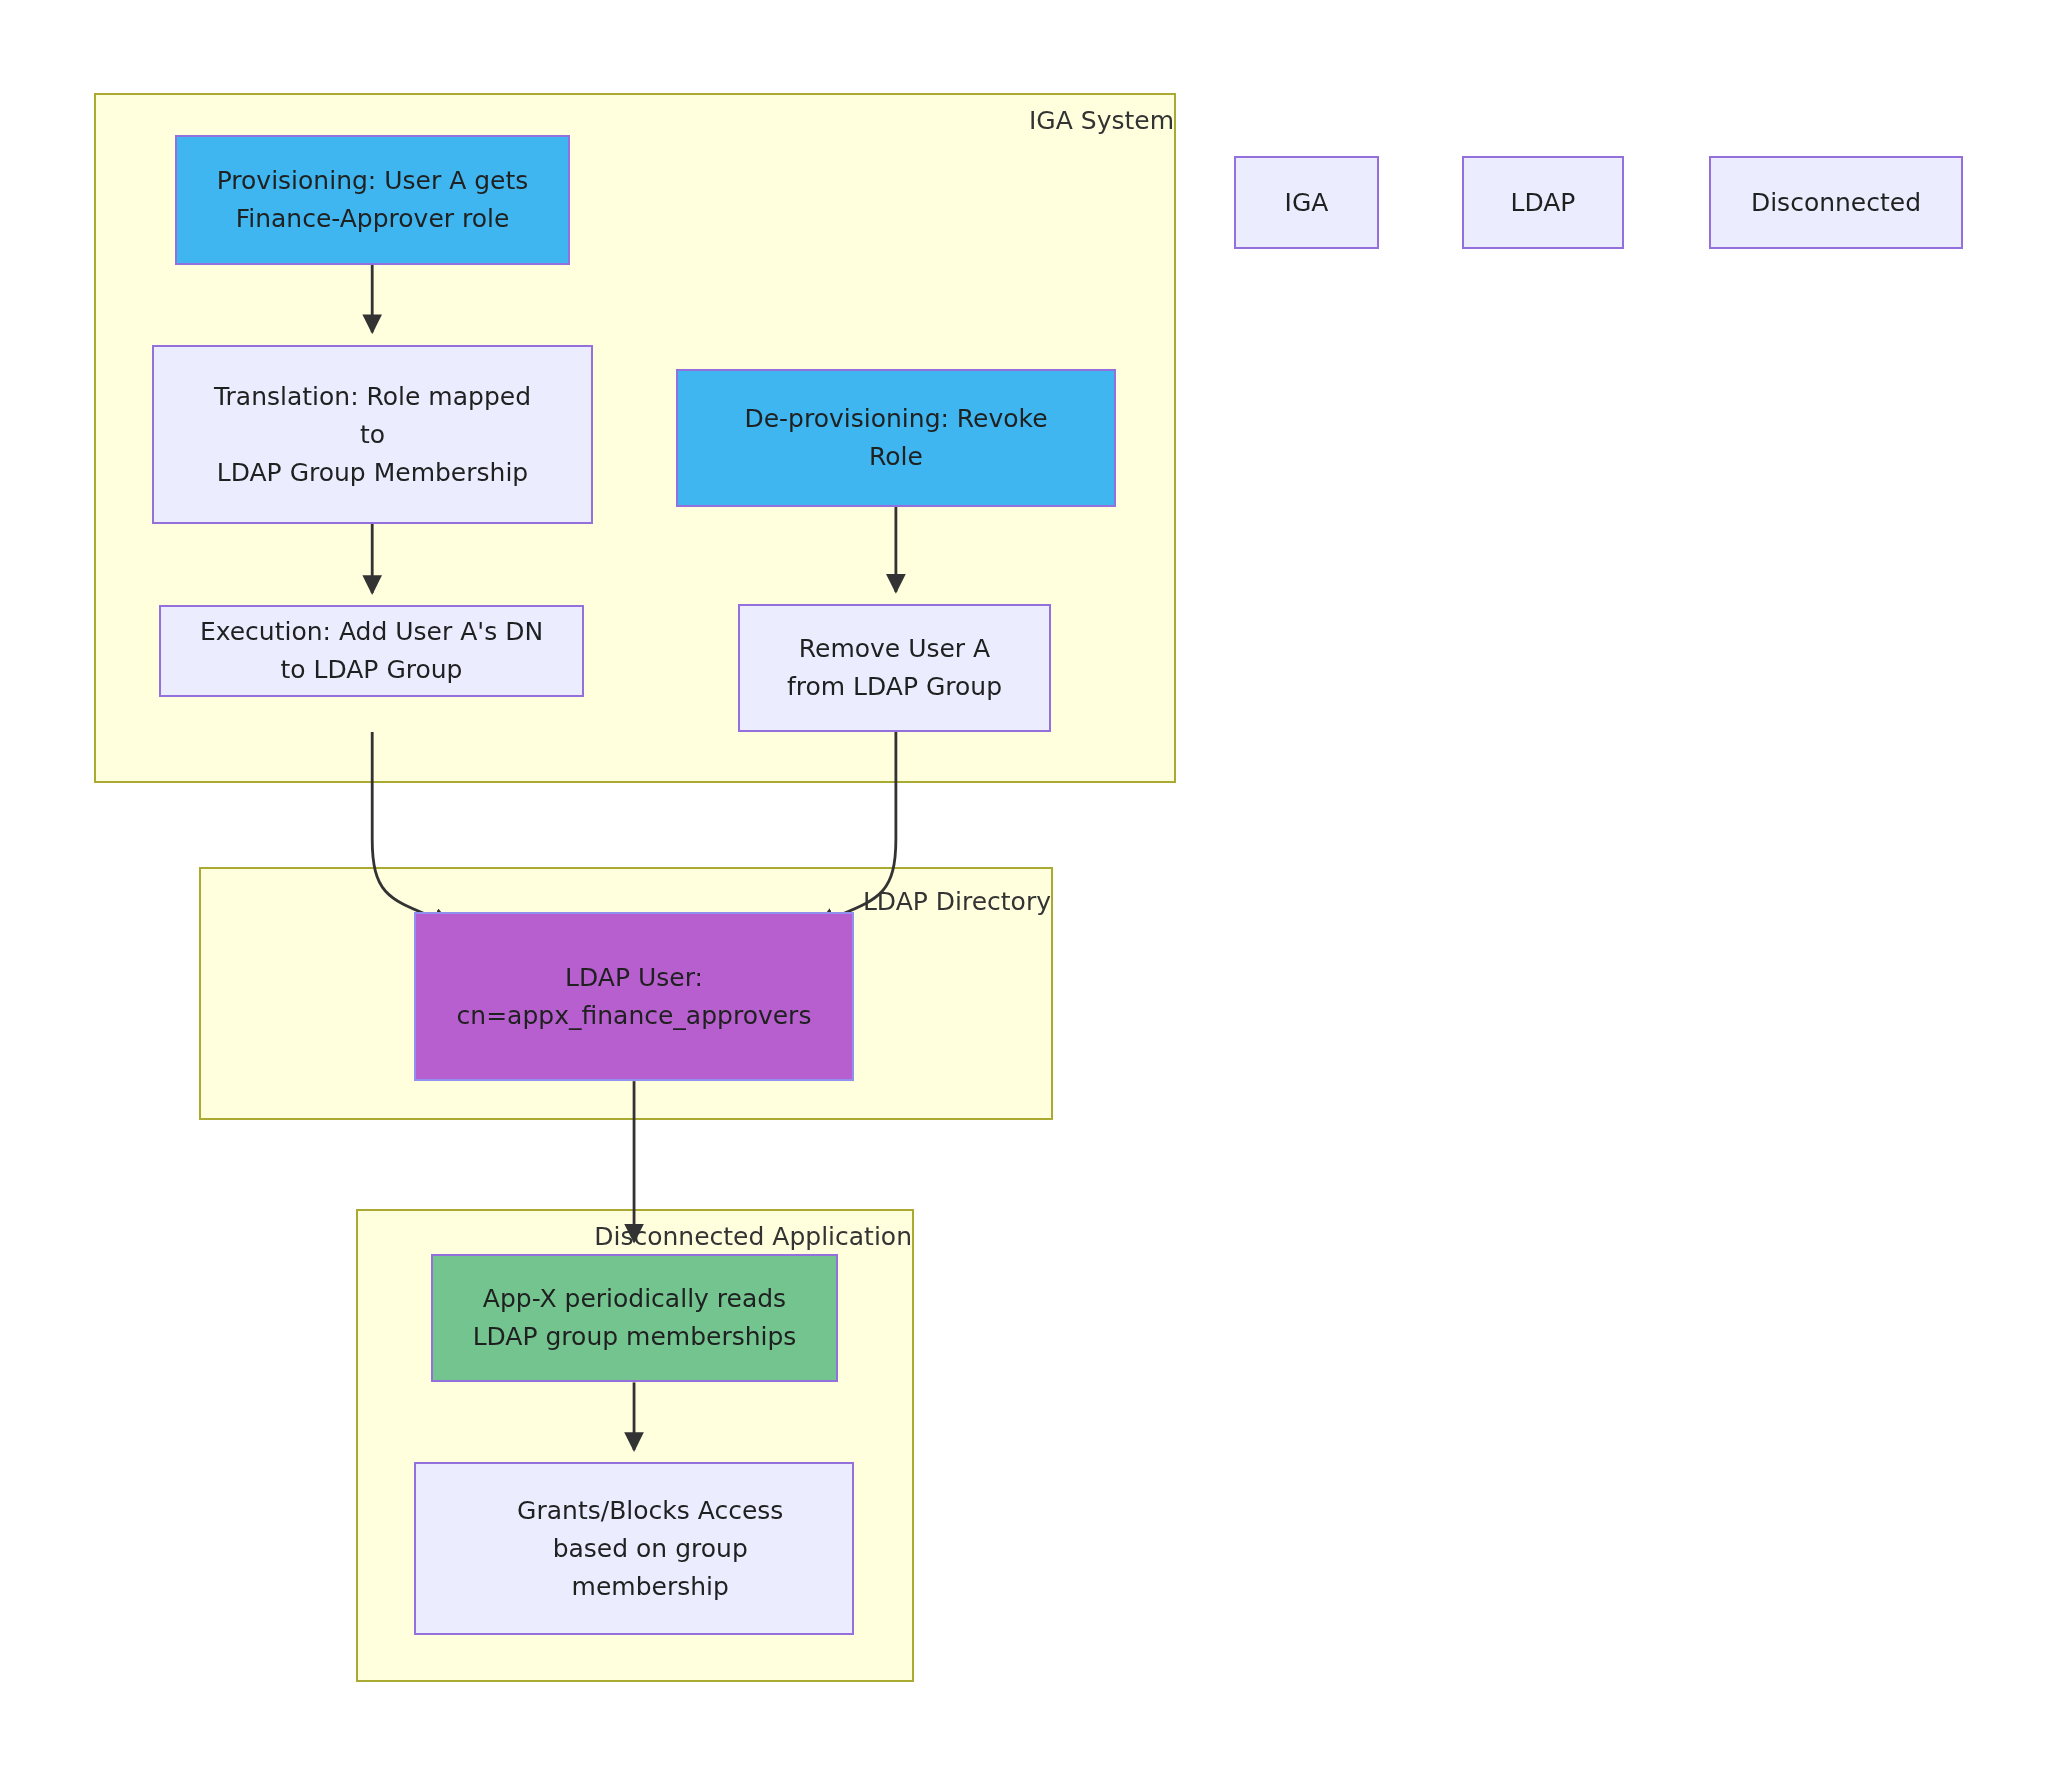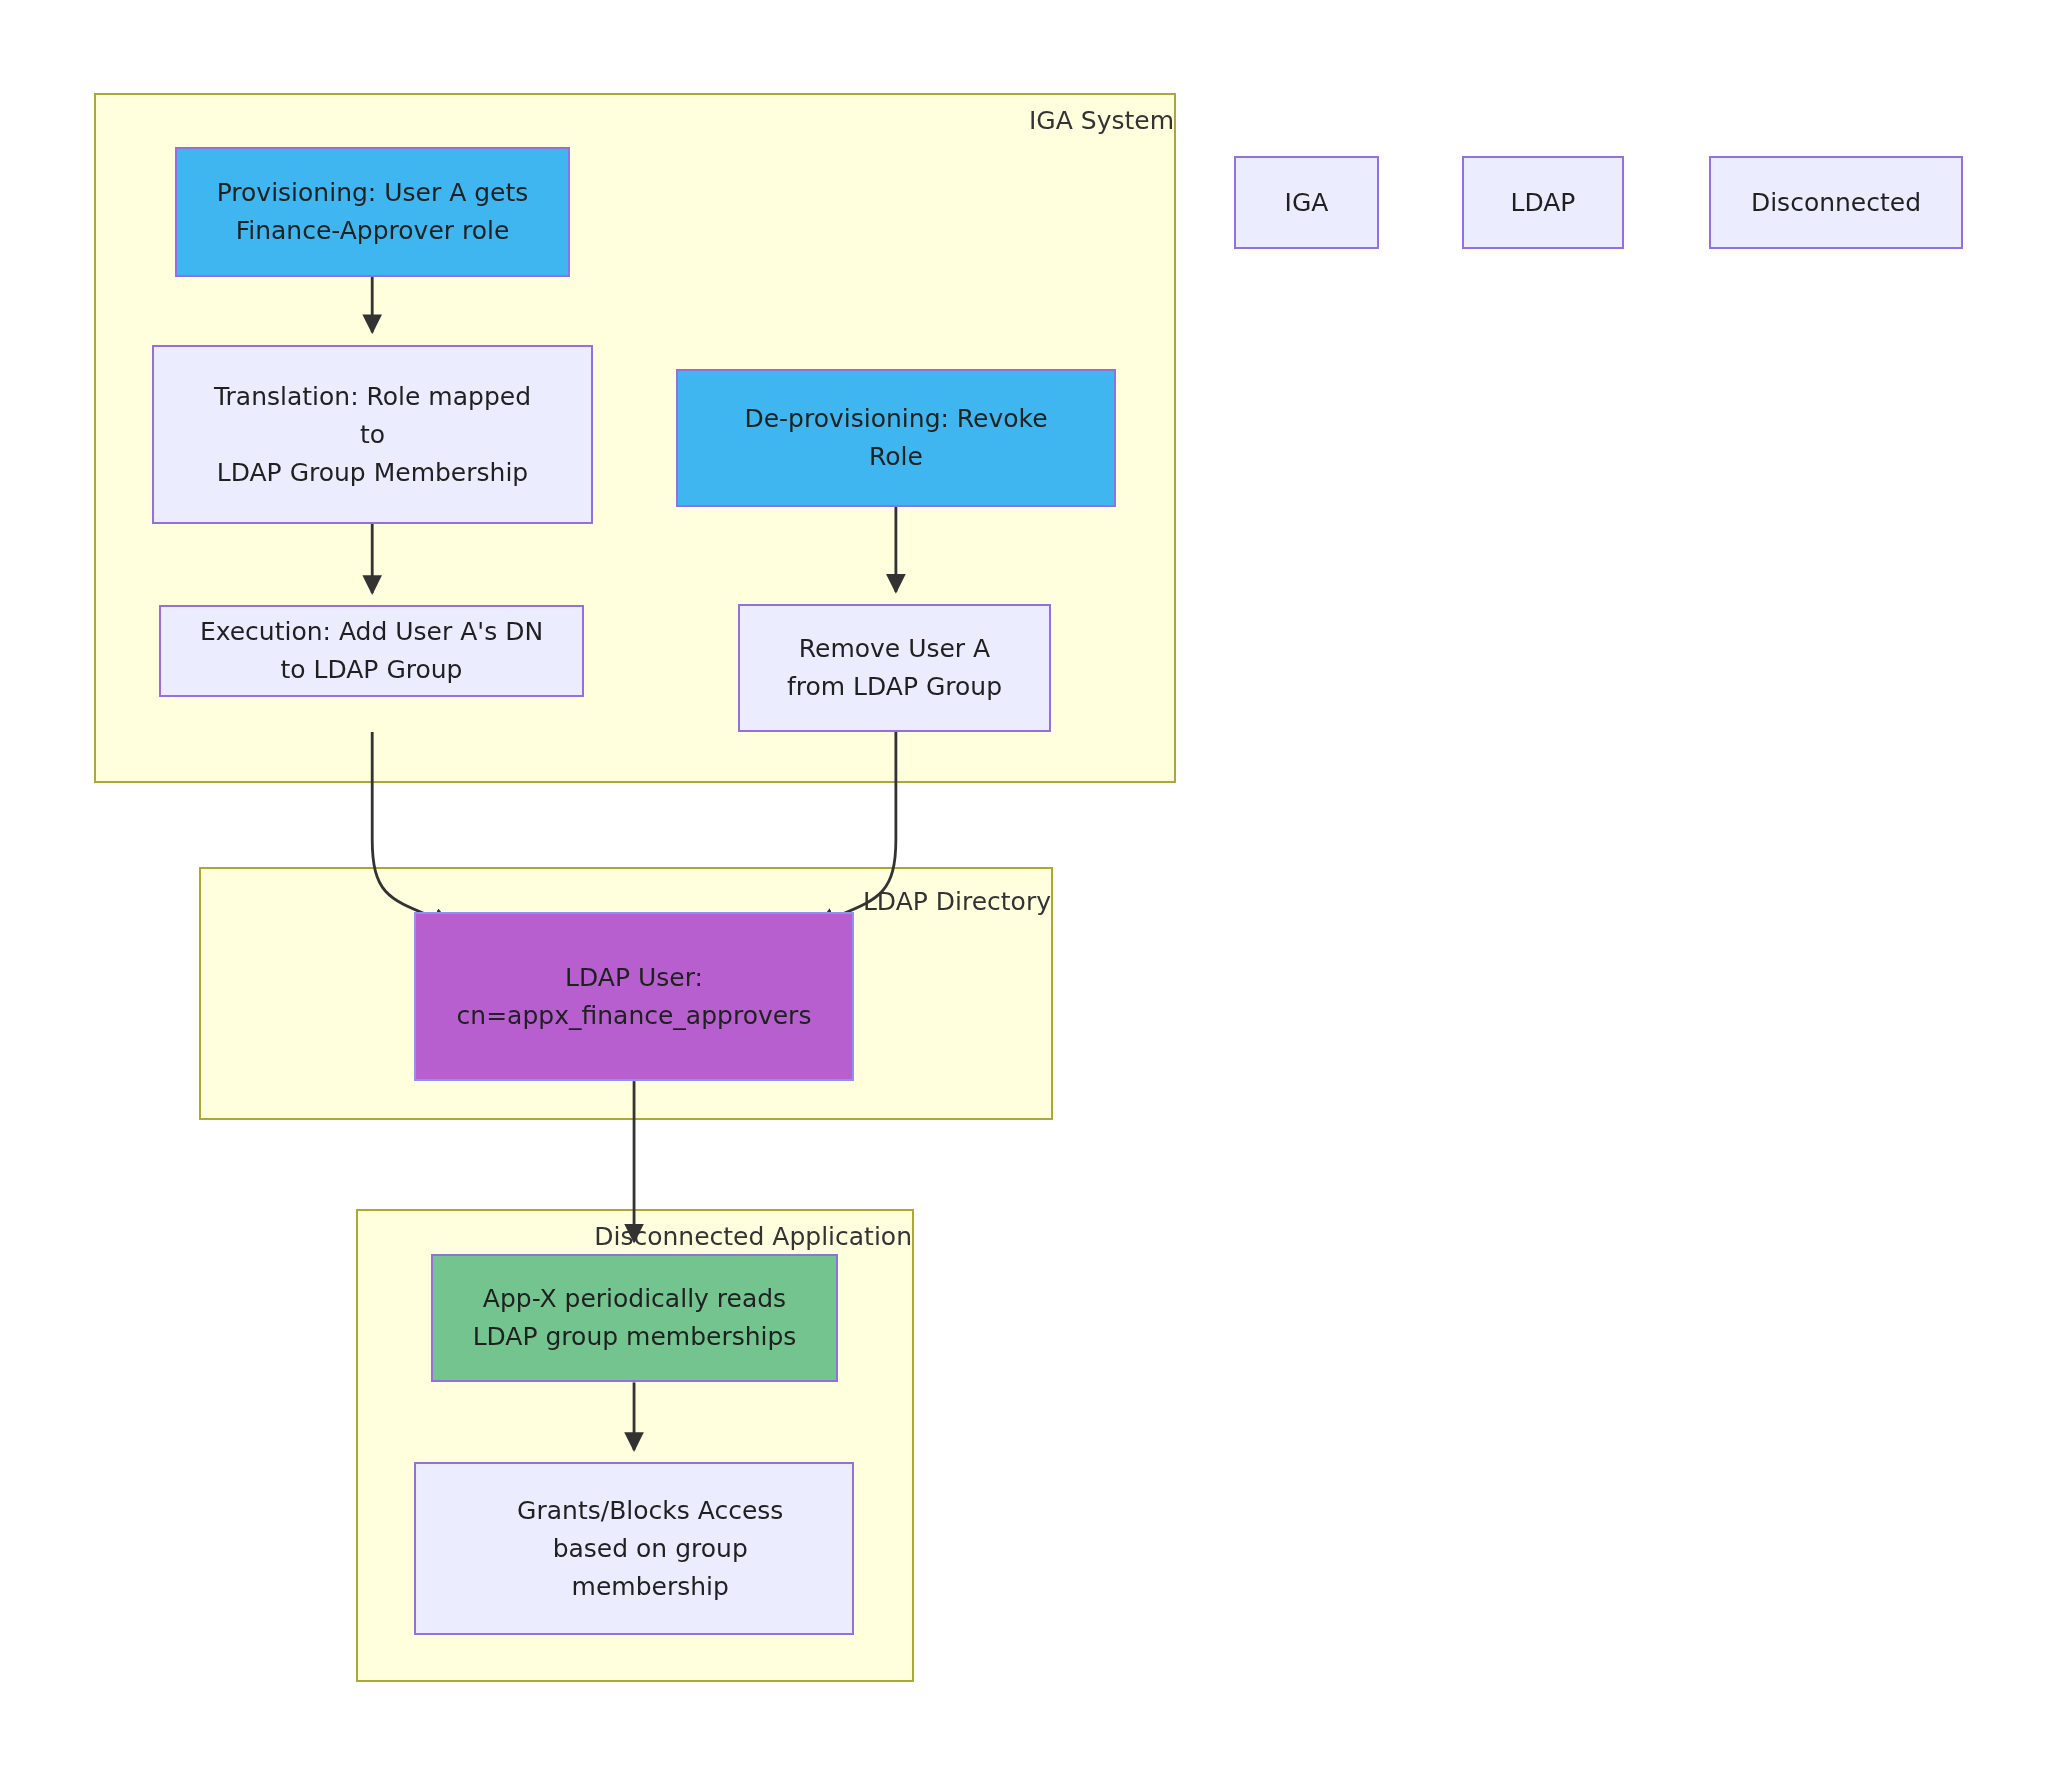--- a/index.html
+++ b/index.html
@@ -90,21 +90,21 @@
 
     <path d="M 661,1300 L 661,1490 C 661,1600 700,1598 800,1642" stroke="#333333" stroke-width="5" fill="none" marker-end="url(#arrow)"></path>
 
     <path d="M 1591,1300 L 1591,1490 C 1591,1600 1550,1598 1452,1642" stroke="#333333" stroke-width="5" fill="none" marker-end="url(#arrow)"></path>
 
     <path d="M 1126,1920 L 1126,2205" stroke="#333333" stroke-width="5" fill="none" marker-end="url(#arrow)"></path>
 
     <path d="M 1126,2455 L 1126,2575" stroke="#333333" stroke-width="5" fill="none" marker-end="url(#arrow)"></path>
   </svg>
 
-  <div class="node n-iga" style="left:175px;top:135px;width:395px;height:130px;margin-top:12px;">Provisioning: User A gets
+  <div class="node n-iga" style="left:175px;top:135px;width:395px;height:130px;">Provisioning: User A gets
 Finance-Approver role</div>
 
   <div class="node n-default" style="left:152px;top:345px;width:441px;height:179px;">Translation: Role mapped
 to
 LDAP Group Membership</div>
 
   <div class="node n-default" style="left:159px;top:605px;width:425px;height:92px;">Execution: Add User A's DN
 to LDAP Group</div>
 
   <div class="node n-iga" style="left:676px;top:369px;width:440px;height:138px;">De-provisioning: Revoke

